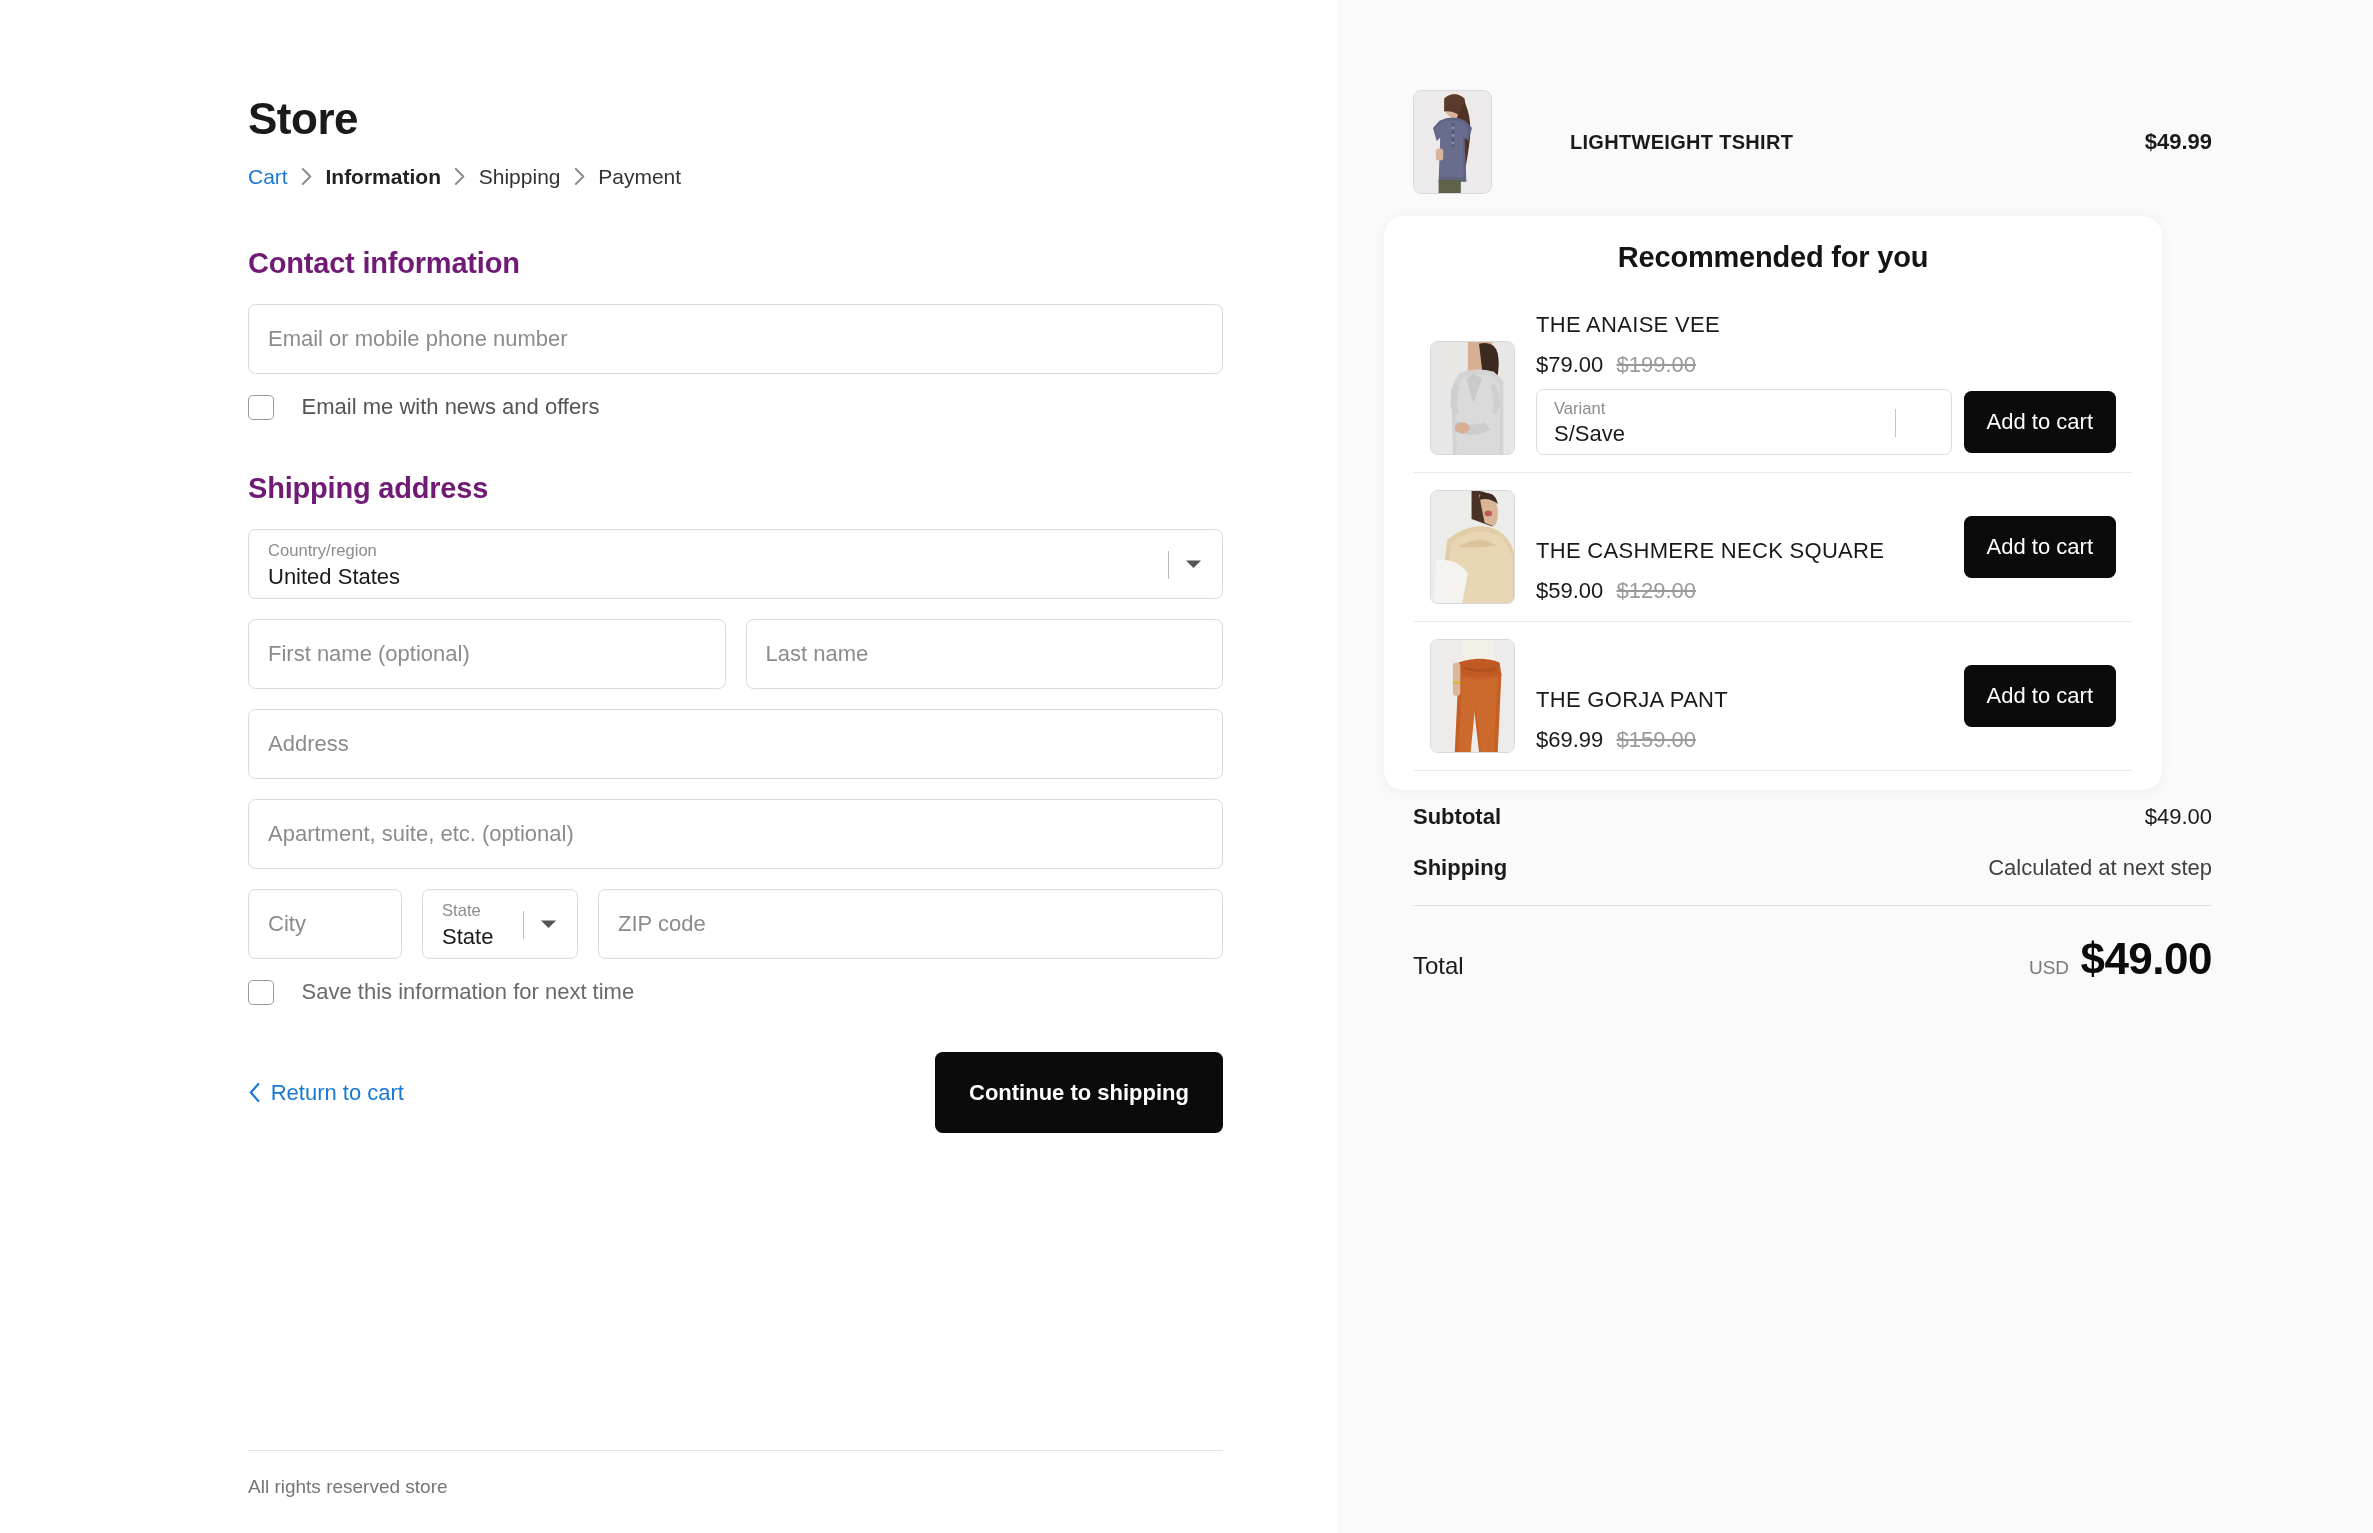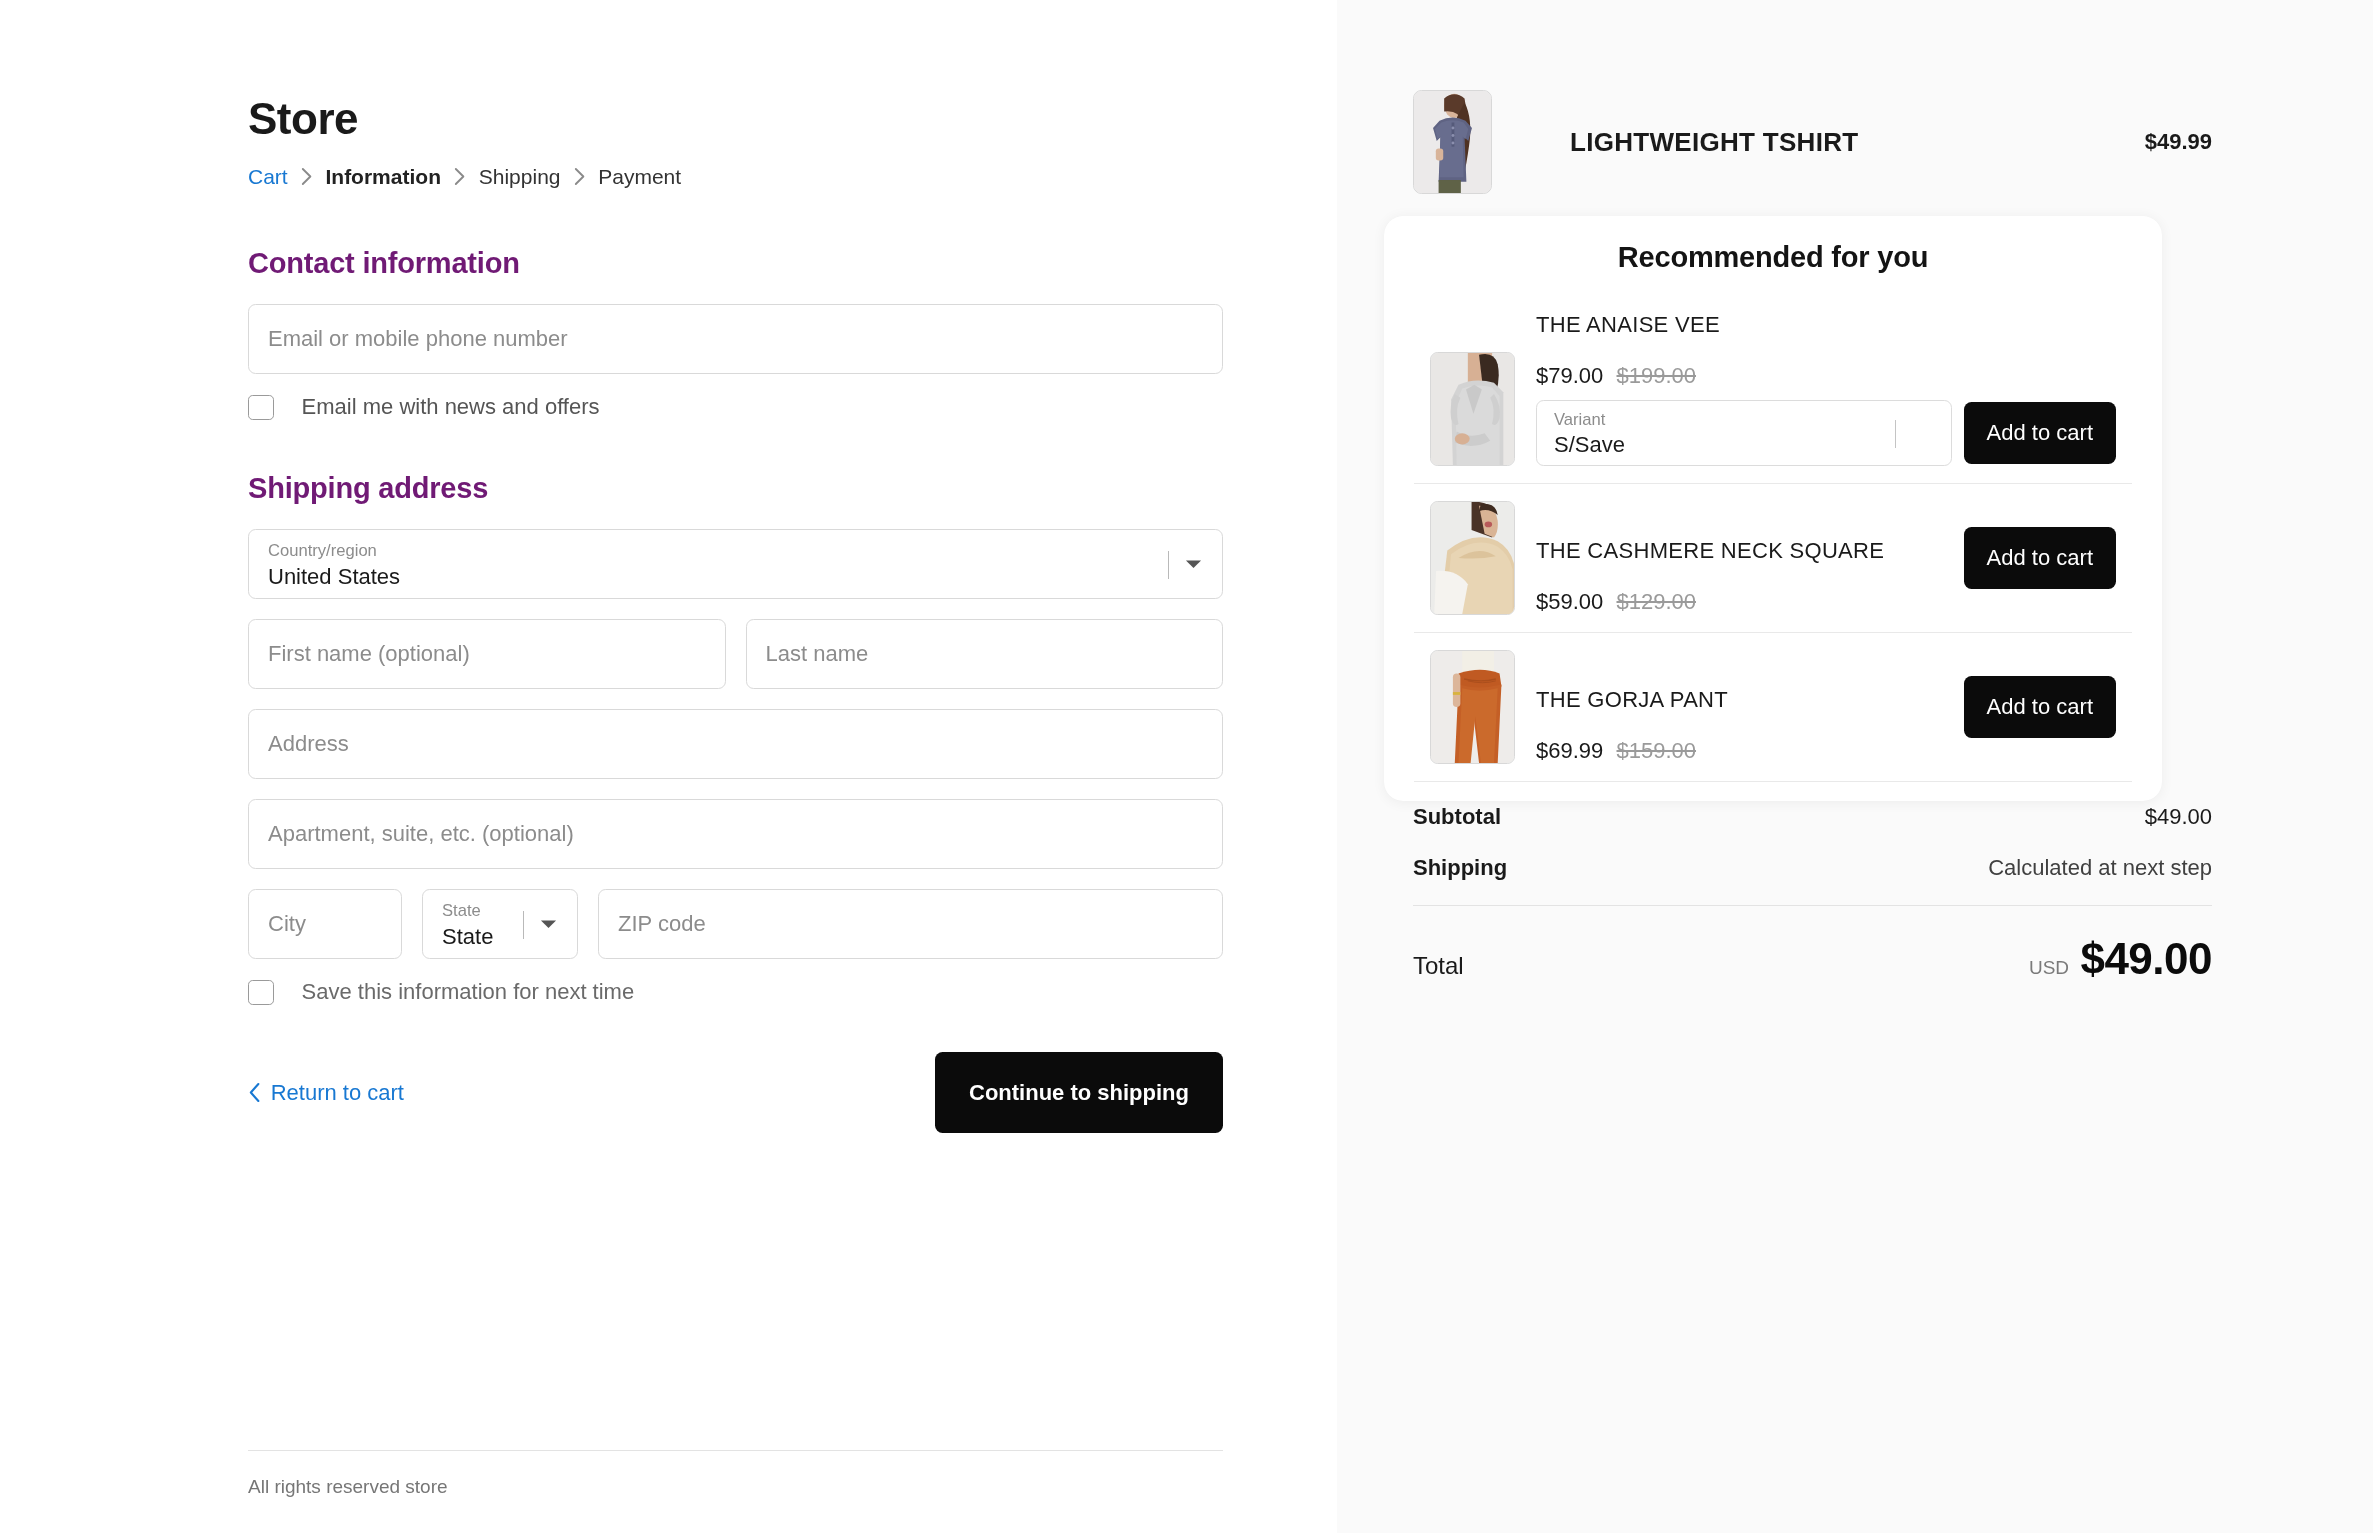--- a/index.html
+++ b/index.html
@@ -231,21 +231,21 @@
     height: 104px;
     border: 0.9px solid #d8d8d8;
     border-radius: 8.5px;
     overflow: hidden;
     flex: 0 0 79px;
     background: #f2f2f2;
   }
   .thumb svg { display: block; width: 100%; height: 100%; }
 
   .line-name {
-    font-size: 26px;
+    font-size: 20px;
     font-weight: 600;
     letter-spacing: 0.3px;
     color: #1a1a1a;
     margin-left: 78px;
   }
   .line-price {
     margin-left: auto;
     font-size: 22px;
     font-weight: 600;
     color: #1a1a1a;
@@ -293,21 +293,21 @@
     flex: 1 1 auto;
     min-width: 0;
   }
   .rec-name {
     font-size: 22px;
     color: #1a1a1a;
     letter-spacing: 0.3px;
     white-space: nowrap;
   }
   .rec-prices {
-    margin-top: 25px;
+    margin-top: 14px;
     display: flex;
     align-items: baseline;
     gap: 13.2px;
     font-size: 22px;
   }
   .rec-price { color: #1a1a1a; }
   .rec-compare { color: #9a9a9a; text-decoration: line-through; }
 
   .variant-select {
     margin-top: 11.4px;

